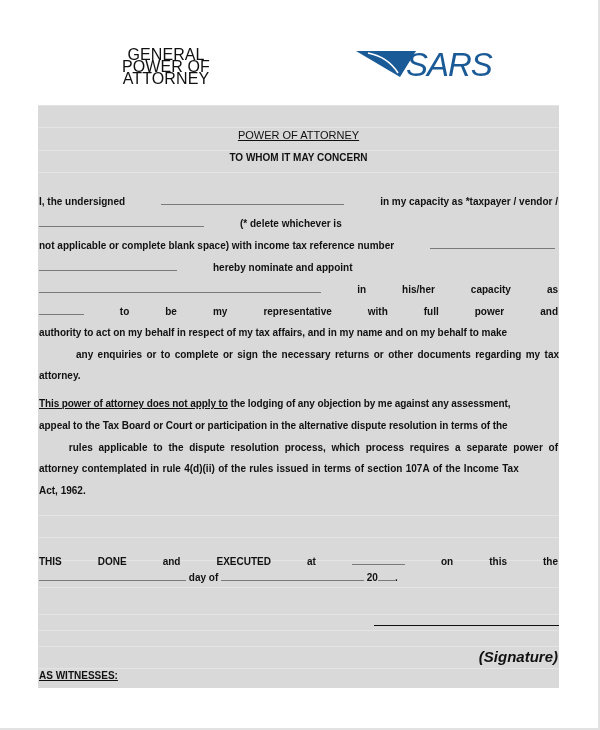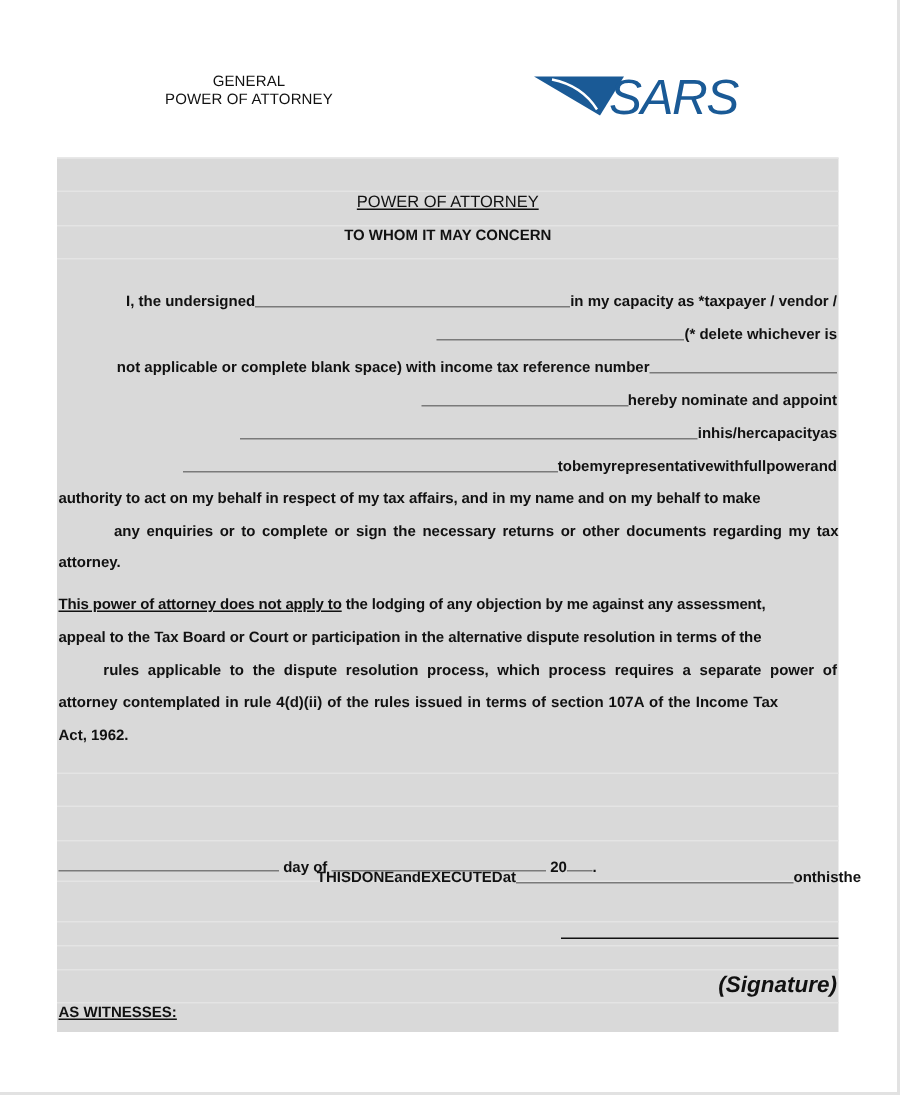--- a/index.html
+++ b/index.html
@@ -2,29 +2,29 @@
 <html><head>
 <meta charset="utf-8">
 <style>
   html, body { margin:0; padding:0; background:#ffffff; }
   body { width:600px; height:730px; position:relative; overflow:hidden;
          font-family:"Liberation Sans", sans-serif; color:#111; }
   .page-edge-right { position:absolute; left:598px; top:0; width:2px; height:730px; background:#e2e2e2; }
   .page-edge-bottom { position:absolute; left:0; top:728px; width:600px; height:2px; background:#e2e2e2; }
 
   .hdr-title { position:absolute; left:100px; top:49px; width:132px; text-align:center;
-               font-size:10px; line-height:12px; font-weight:normal; letter-spacing:0.1px; }
+               font-size:16px; line-height:12px; font-weight:normal; letter-spacing:0.1px; }
   .logo { position:absolute; left:354px; top:45px; width:160px; height:36px; }
 
   .panel { position:absolute; left:38px; top:105px; width:521px; height:583px; background:#d9d9d9; }
   .rule { position:absolute; left:0; width:521px; height:1px; background:#e4e4e4; }
 
   .line { position:absolute; left:39px; width:519px; font-size:10px; font-weight:bold;
           white-space:nowrap; }
-  .just { display:flex; justify-content:flex-end; }
+  .just { display:flex; justify-content:flex-start;gap:36px; }
   .center { text-align:center; }
   .u { text-decoration:underline; }
   .blank { display:inline-block; border-bottom:1px solid #7a7a7a; height:8px; vertical-align:baseline; }
   .sigline { position:absolute; left:374px; top:625px; width:185px; height:1px; background:#111; }
   .sig { position:absolute; left:400px; top:648px; width:158px; text-align:right; font-size:15px;
          font-weight:bold; font-style:italic; }
 </style>
 </head>
 <body>
 
@@ -103,21 +103,21 @@
 
 <div class="line" style="top:398px; letter-spacing:-0.1px;">
   <span class="u">This power of attorney does not apply to</span>
   <span>the lodging of any objection by me against any assessment,</span>
 </div>
 <div class="line" style="top:420px; letter-spacing:-0.05px;">appeal to the Tax Board or Court or participation in the alternative dispute resolution in terms of the</div>
 <div class="line" style="top:442px; word-spacing:3px;text-align:right;">rules applicable to the dispute resolution process, which process requires a separate power of</div>
 <div class="line" style="top:463px; word-spacing:0.6px;">attorney contemplated in rule 4(d)(ii) of the rules issued in terms of section 107A of the Income Tax</div>
 <div class="line" style="top:485px;">Act, 1962.</div>
 
-<div class="line just" style="top:580px;padding-left:16px;">
+<div class="line just" style="top:556px;">
   <span>THIS</span>
   <span>DONE</span>
   <span>and</span>
   <span>EXECUTED</span>
   <span>at</span>
   <span class="blank" style="width:185px"></span>
   <span>on</span>
   <span>this</span>
   <span>the</span>
 </div>

